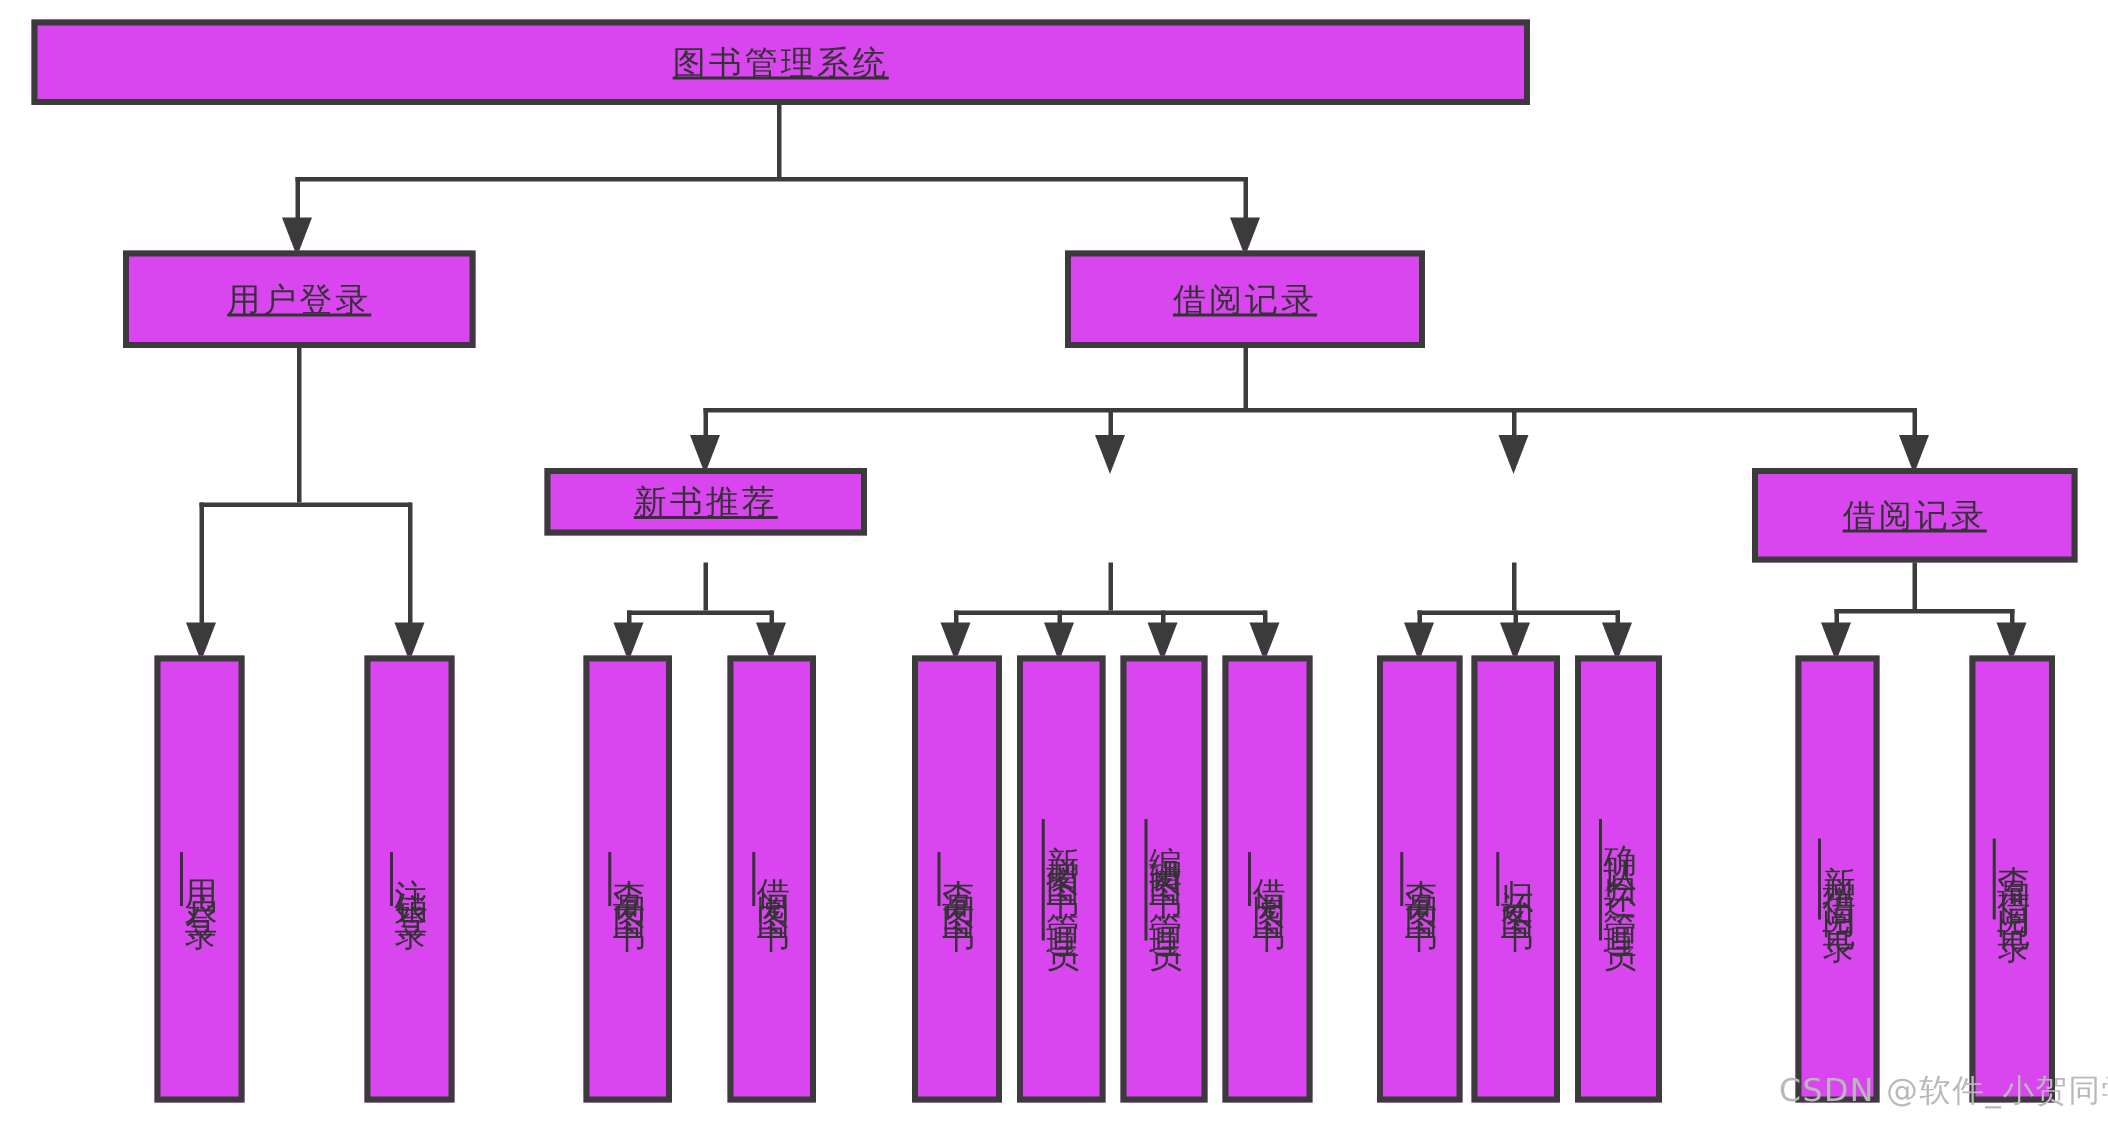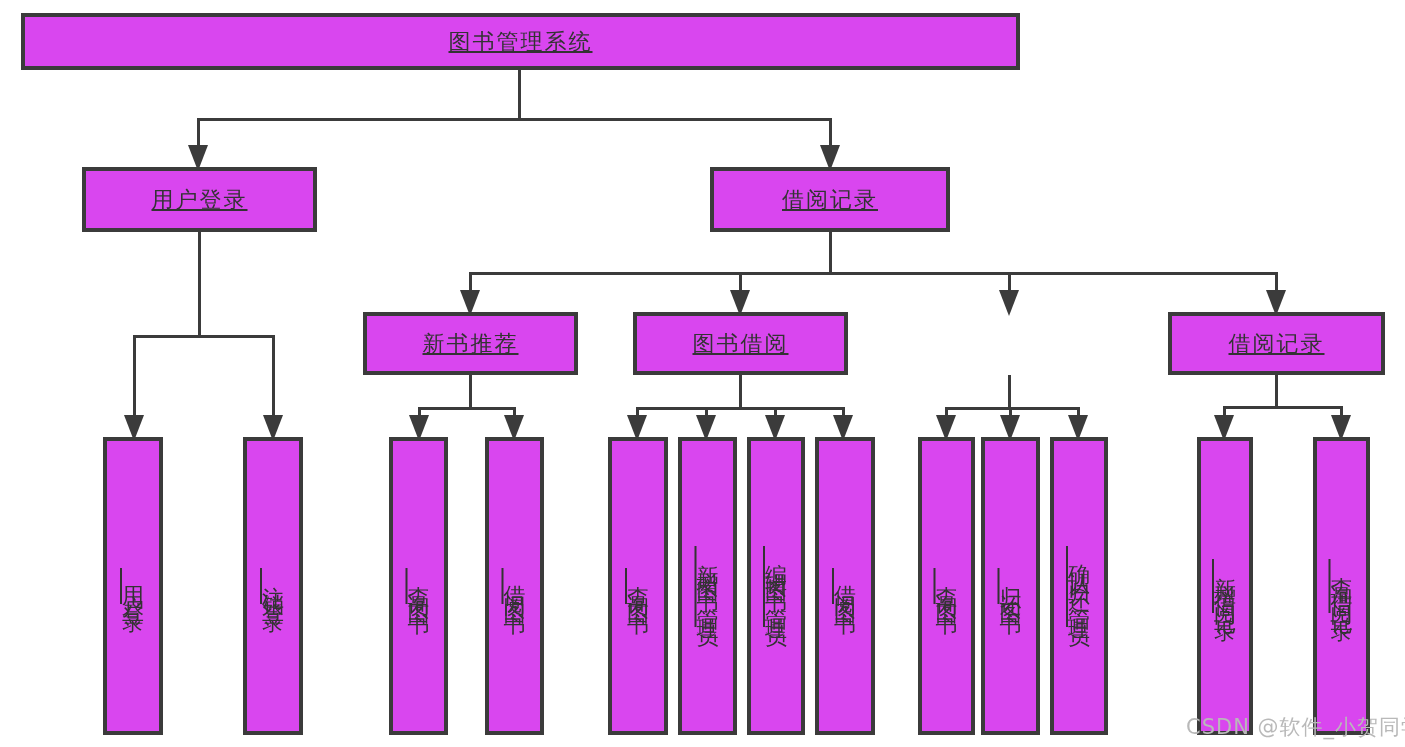--- a/index.html
+++ b/index.html
@@ -68,22 +68,21 @@
   <div class="hline" style="left:469px;top:272px;width:809px"></div>
   <div class="vline" style="left:469px;top:272px;height:20px"></div>
   <div class="arrow" style="left:460px;top:290px"></div>
   <div class="vline" style="left:739px;top:272px;height:20px"></div>
   <div class="arrow" style="left:730px;top:290px"></div>
   <div class="vline" style="left:1008px;top:272px;height:20px"></div>
   <div class="arrow" style="left:999px;top:290px"></div>
   <div class="vline" style="left:1275px;top:272px;height:20px"></div>
   <div class="arrow" style="left:1266px;top:290px"></div>
 
-  <div class="box hbox" style="left:363px;top:312px;width:215px;height:63px">新书推荐</div>
-  <div class="box hbox" style="left:633px;top:312px;width:215px;height:63px">图书借阅</div>
+  <div class="box hbox" style="left:363px;top:312px;width:215px;height:45px">新书推荐</div>
   <div class="box hbox" style="left:1168px;top:312px;width:217px;height:63px">借阅记录</div>
 
   <div class="vline" style="left:469px;top:375px;height:32px"></div>
   <div class="hline" style="left:418px;top:407px;width:97px"></div>
   <div class="vline" style="left:418px;top:407px;height:10px"></div>
   <div class="arrow" style="left:409px;top:415px"></div>
   <div class="vline" style="left:513px;top:407px;height:10px"></div>
   <div class="arrow" style="left:504px;top:415px"></div>
 
   <div class="vline" style="left:739px;top:375px;height:32px"></div>

